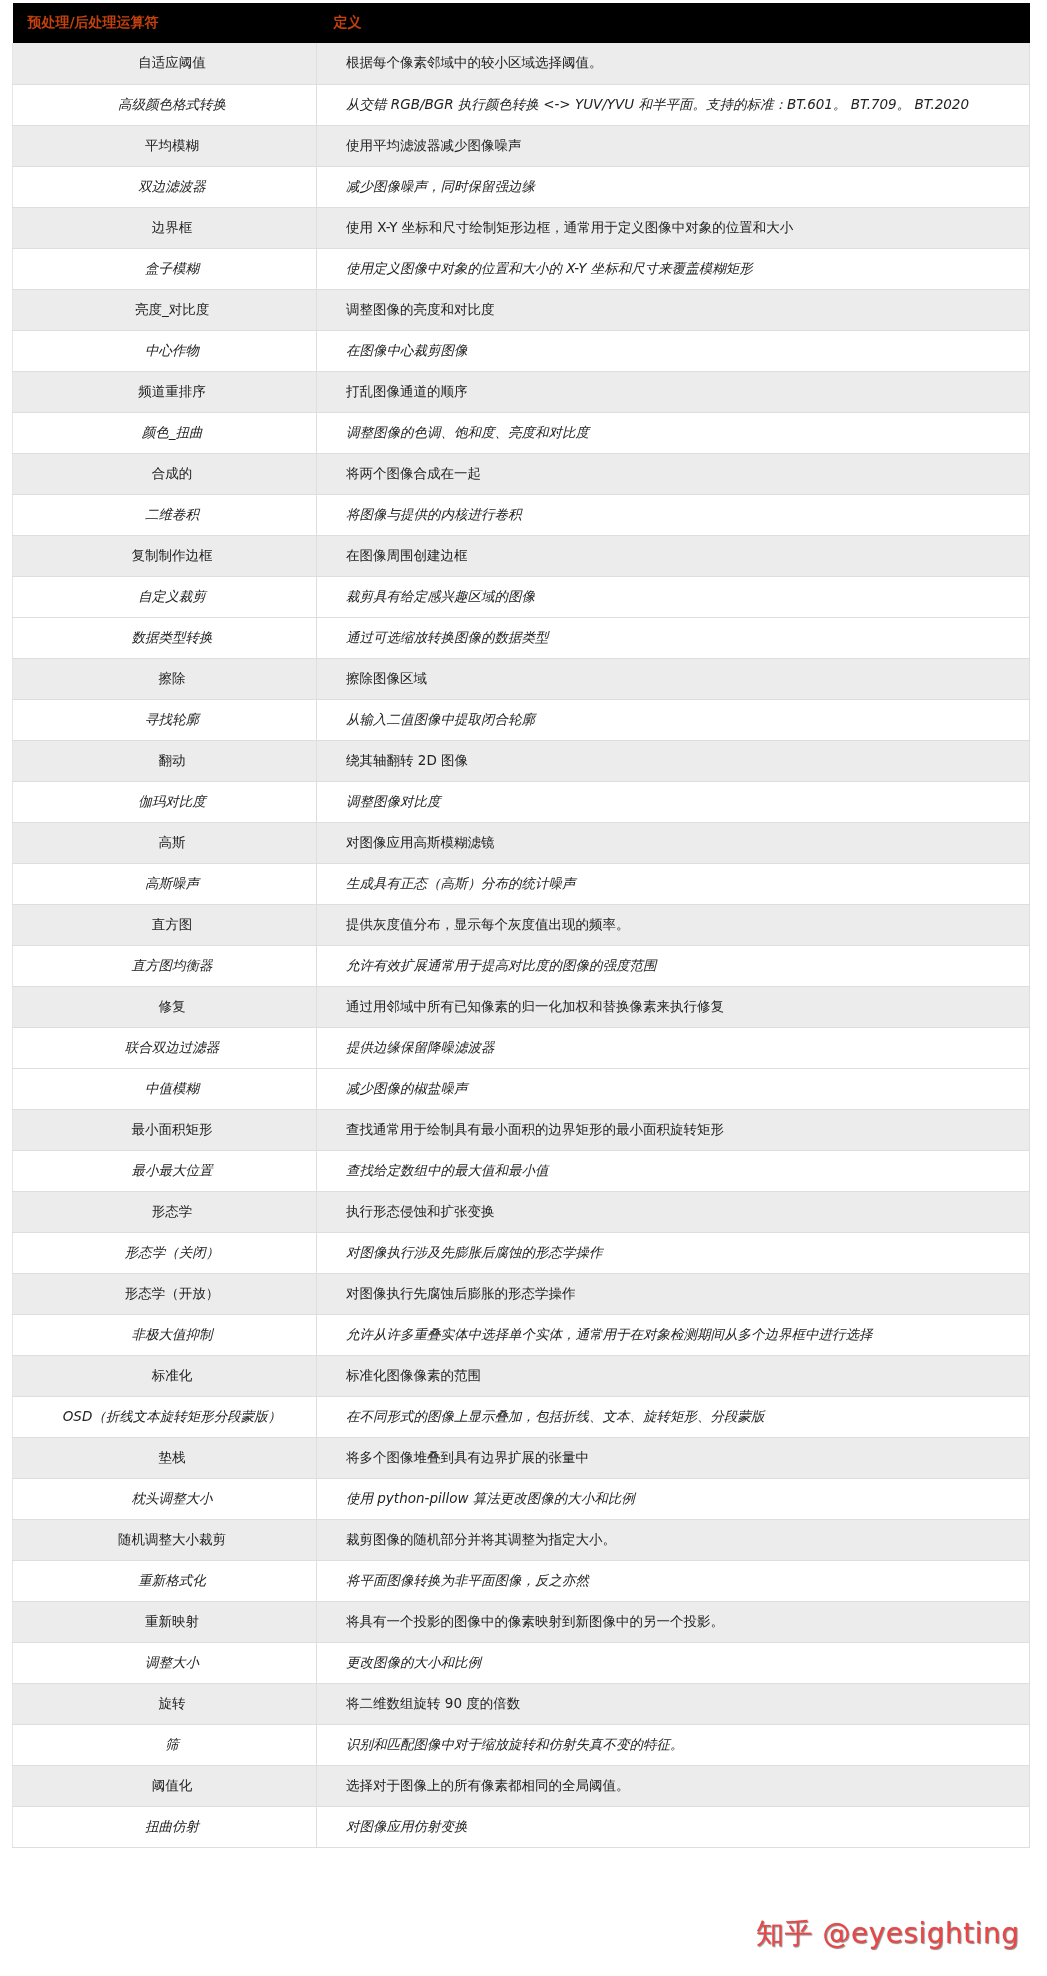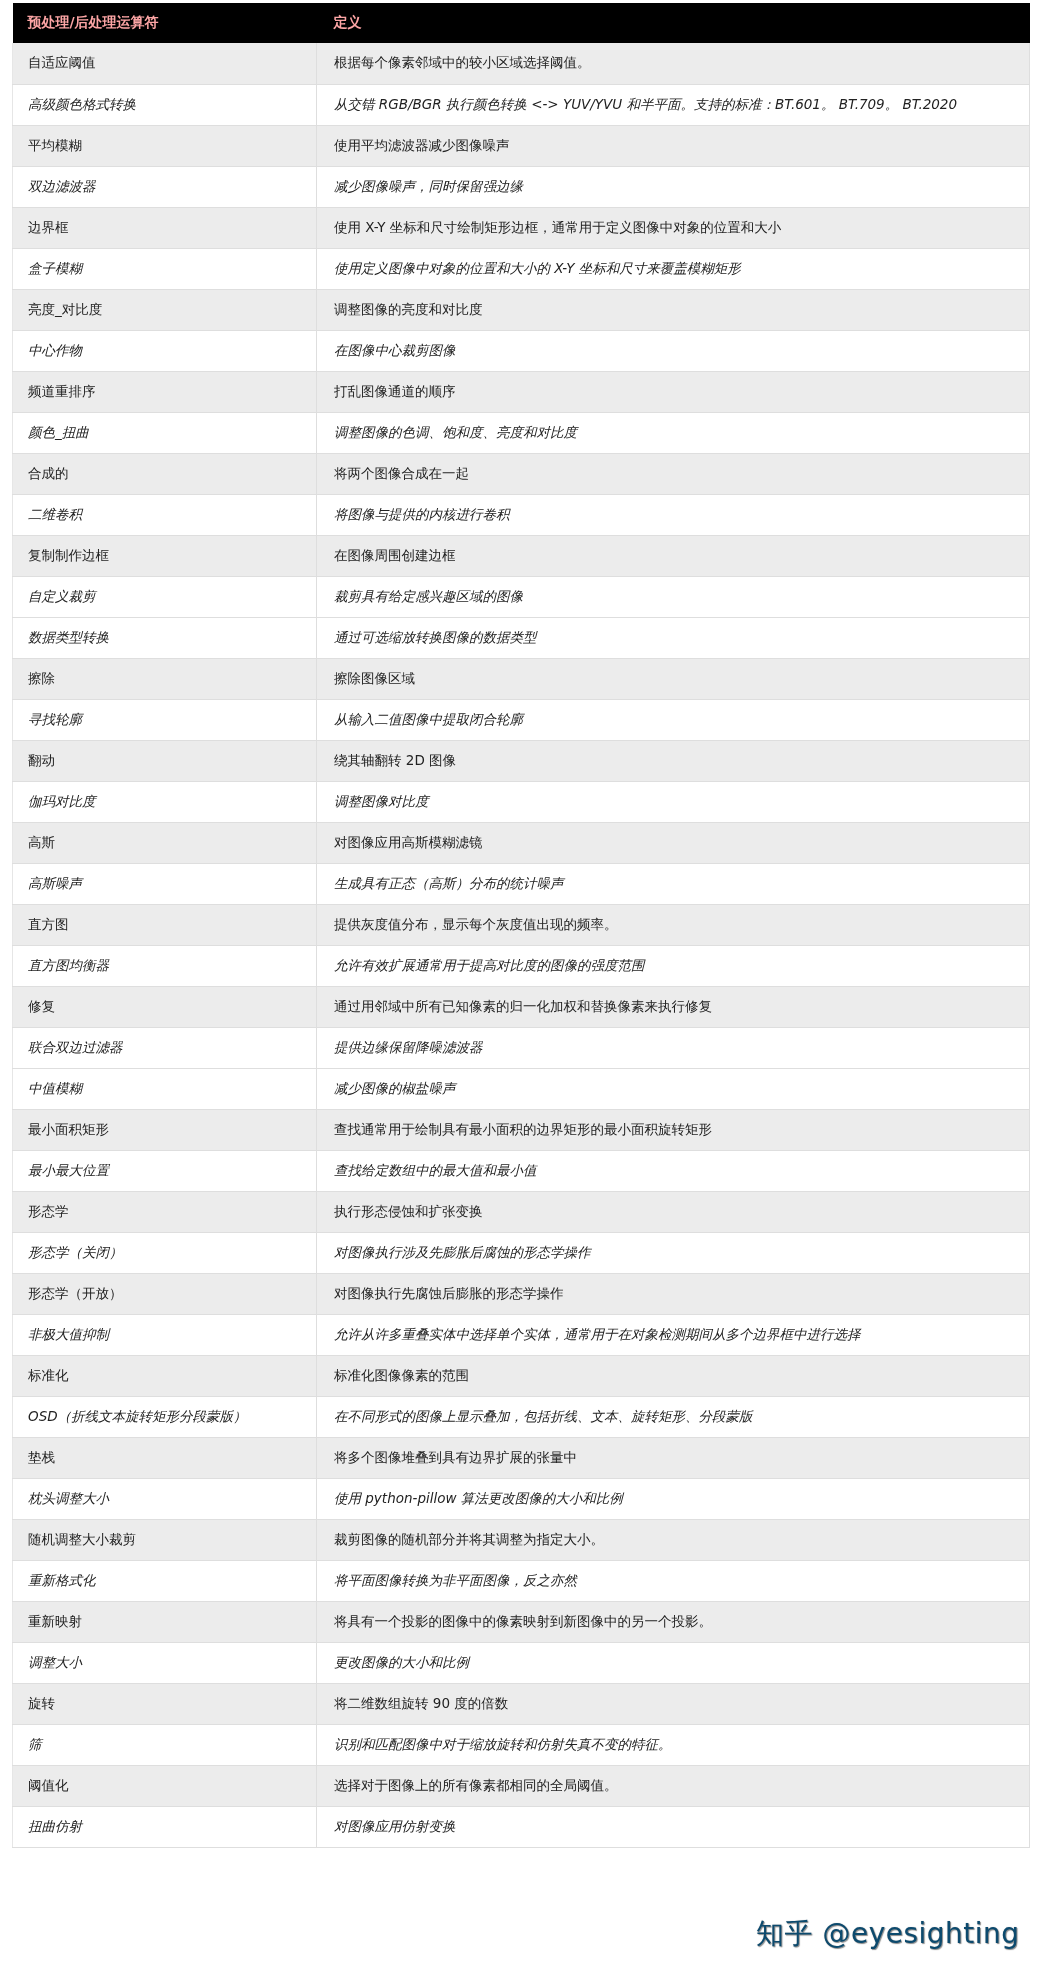--- a/index.html
+++ b/index.html
@@ -7,37 +7,37 @@
     width: 1047px; height: 1976px; position: relative; overflow: hidden;
     font-family: "DejaVu Sans", "Liberation Sans", sans-serif;
   }
   .ops-table {
     position: absolute; left: 12px; top: 3px; width: 1017px;
     border-collapse: collapse; table-layout: fixed;
   }
   .ops-table col.c1 { width: 304px; }
   .ops-table col.c2 { width: 713px; }
   .ops-table th {
-    background: #000000; color: #fca5a5; font-weight: bold;
+    background: #000000; color: #c2410c; font-weight: bold;
     font-size: 14px; text-align: left; height: 40px; padding: 0 0 0 15px;
     box-sizing: border-box; white-space: nowrap;
   }
   .ops-table th.h2 { padding-left: 17px; }
   .ops-table td {
     height: 41px; box-sizing: border-box; font-size: 13.5px; color: #222222;
     padding: 0 0 0 15px; border-bottom: 1px solid #dedede; border-right: 1px solid #dedede;
     white-space: nowrap; overflow: hidden; vertical-align: middle;
   }
-  .ops-table td.def { padding-left: 17px; border-left: 1px solid #e2e2e2; }
-  .ops-table td.op { border-left: 1px solid #e6e6e6; }
+  .ops-table td.def { padding-left: 29px; border-left: 1px solid #e2e2e2; }
+  .ops-table td.op { border-left: 1px solid #e6e6e6; text-align: center; }
   .ops-table tr.odd td { background: #ececec; }
   .ops-table tr.even td { background: #ffffff; font-style: italic; }
   .watermark {
     position: absolute; left: 756px; top: 1915px;
-    font-size: 28px; color: #0c4a6e; letter-spacing: 0.5px;
+    font-size: 28px; color: #ef4444; letter-spacing: 0.5px;
     text-shadow: 1px 1px 1px #8a8a8a, 0 0 1px #b0b0b0;
     white-space: nowrap;
   }
 </style>
 </head>
 <body>
 
 <table class="ops-table">
   <colgroup>
       <col class="c1">

